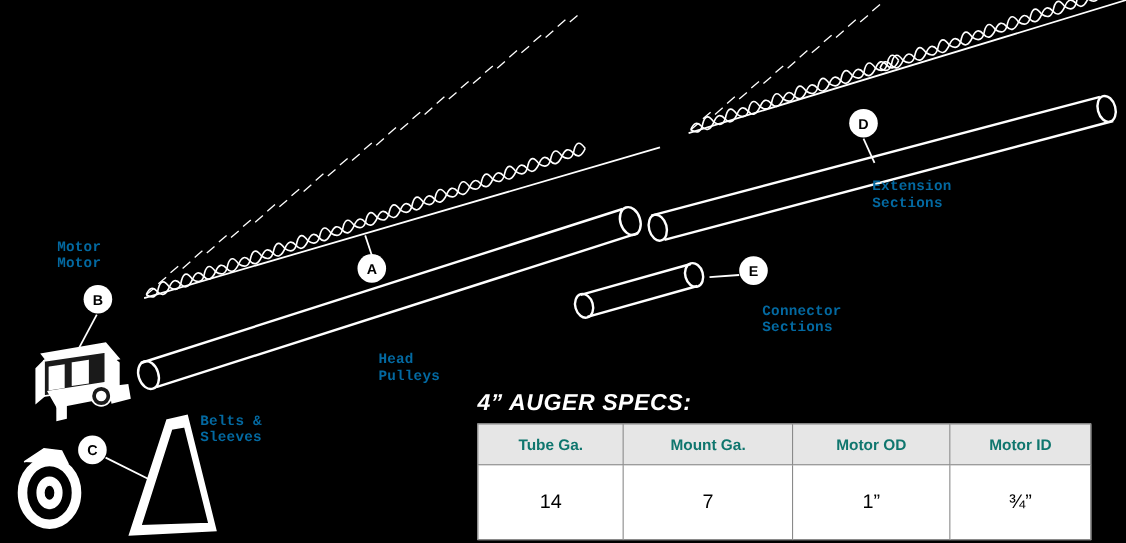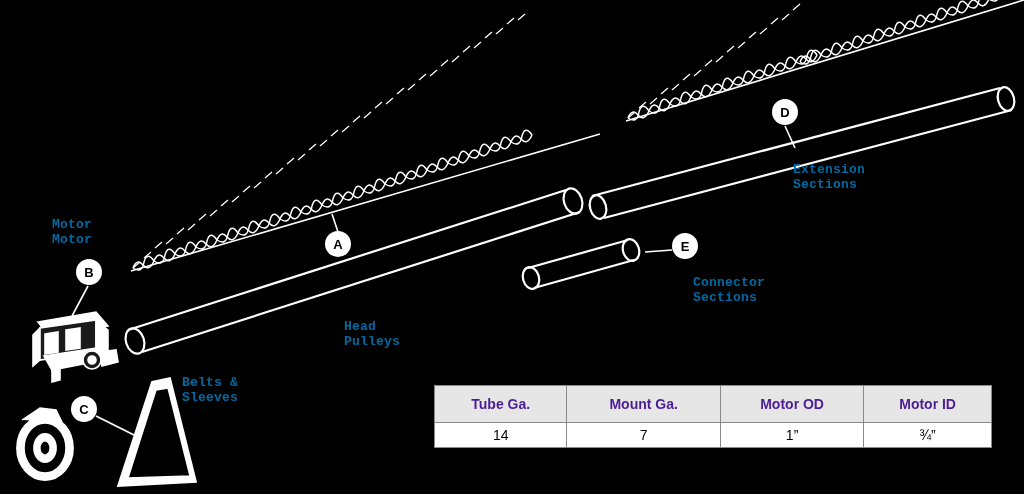--- a/index.html
+++ b/index.html
@@ -60,31 +60,31 @@
     position: absolute;
     left: 434px;
     top: 385px;
     width: 558px;
     border-collapse: collapse;
     background: #ffffff;
     font-family: "Liberation Sans", sans-serif;
   }
   table.specs th {
     background: #e6e6e6;
-    color: #4c1d95;
+    color: #0f766e;
     font-size: 14px;
     font-weight: bold;
     padding: 10px 0;
     border: 1px solid #8a8a8a;
   }
   table.specs td {
     background: #ffffff;
     color: #000000;
-    font-size: 14px;
-    padding: 4px 0;
+    font-size: 18px;
+    padding: 23px 0;
     text-align: center;
     border: 1px solid #8a8a8a;
   }
 </style>
 </head>
 <body>
 
 <div id="root">
 
   <svg class="svg-layer" viewBox="0 0 1024 494" xmlns="http://www.w3.org/2000/svg">
@@ -292,20 +292,21 @@
   <div class="label" style="left:793px; top:163px;">
     <div>Extension</div>
     <div>Sections</div>
   </div>
 
   <div class="label" style="left:659px; top:276px;margin-left:34px;">
     <div>Connector</div>
     <div>Sections</div>
   </div>
 
+  <div class="specs-title">4” AUGER SPECS:</div>
 
   <table class="specs">
     <thead>
       <tr>
         <th>Tube Ga.</th>
         <th>Mount Ga.</th>
         <th>Motor OD</th>
         <th>Motor ID</th>
       </tr>
     </thead>

